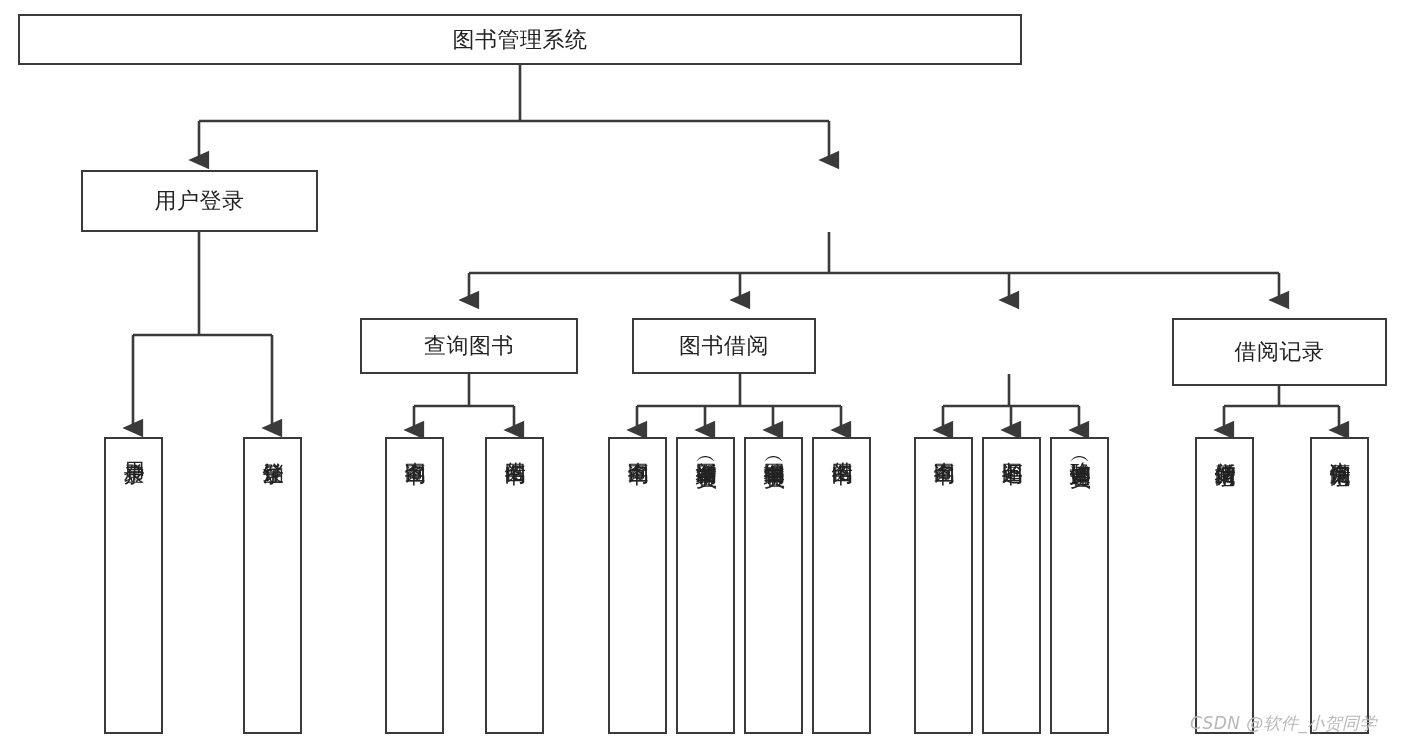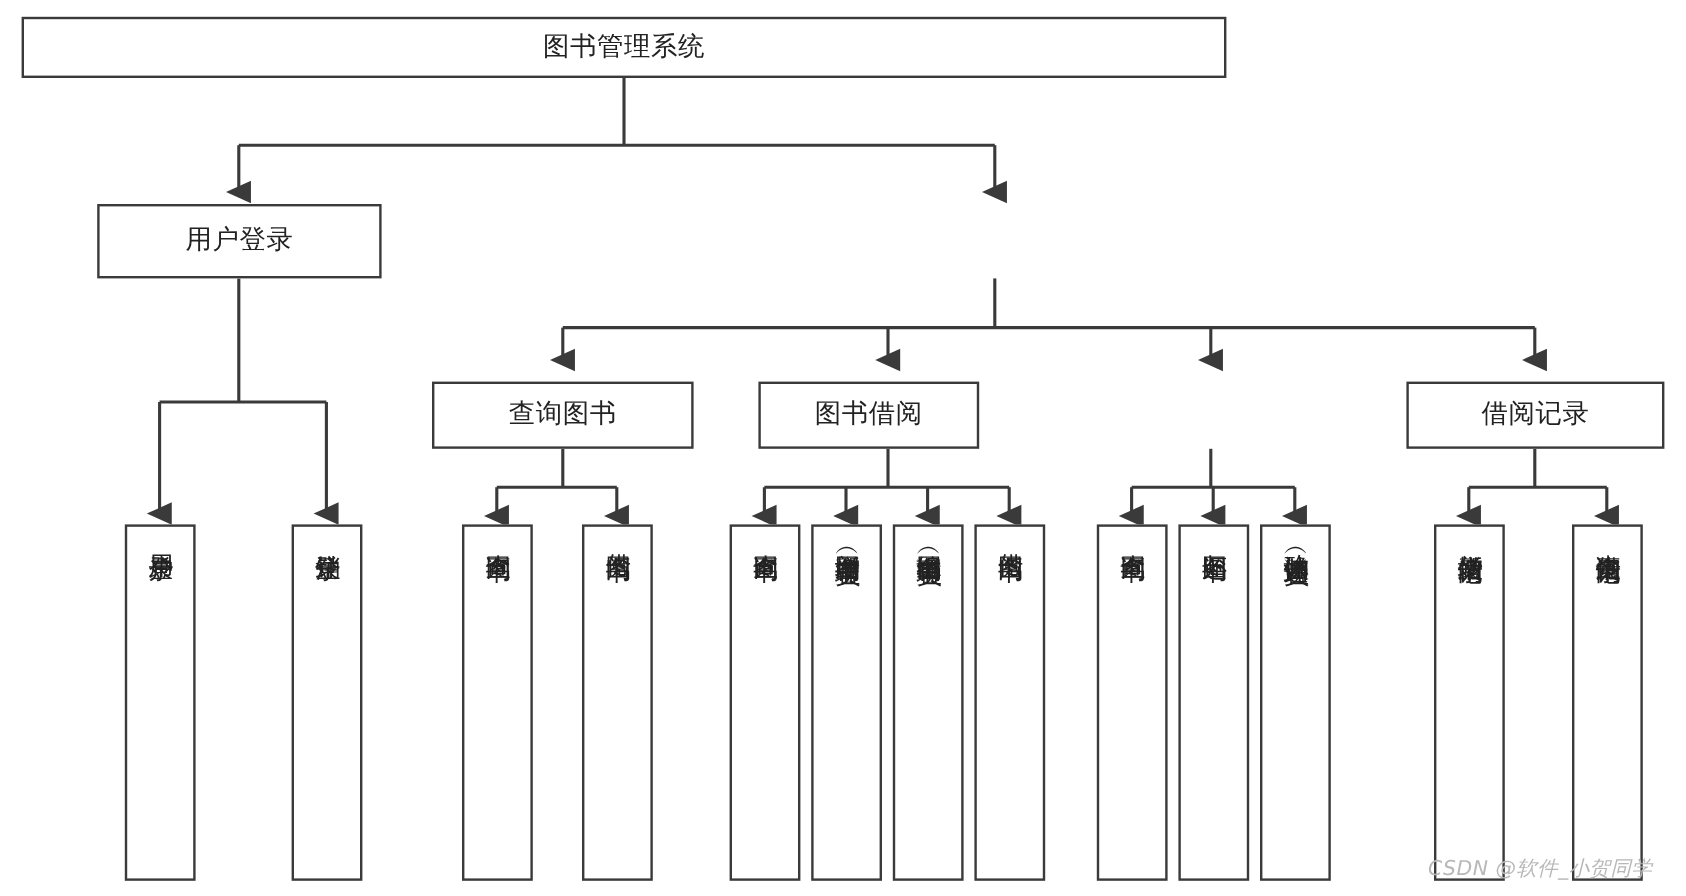--- a/index.html
+++ b/index.html
@@ -130,21 +130,21 @@
   <div class="node" style="left:81px; top:170px; width:237px; height:62px;">
     <span class="node-label">用户登录</span>
   </div>
 
   <div class="node" style="left:360px; top:318px; width:218px; height:56px;">
     <span class="node-label">查询图书</span>
   </div>
   <div class="node" style="left:632px; top:318px; width:184px; height:56px;">
     <span class="node-label">图书借阅</span>
   </div>
-  <div class="node" style="left:1172px; top:318px; width:215px; height:56px;">
+  <div class="node" style="left:1172px; top:318px; width:215px; height:68px;">
     <span class="node-label">借阅记录</span>
   </div>
 
   <div class="node leaf" style="left:104px; top:437px; width:59px; height:297px;">
     <span class="node-label">用户登录</span>
   </div>
   <div class="node leaf" style="left:243px; top:437px; width:59px; height:297px;">
     <span class="node-label">注销登录</span>
   </div>
 

